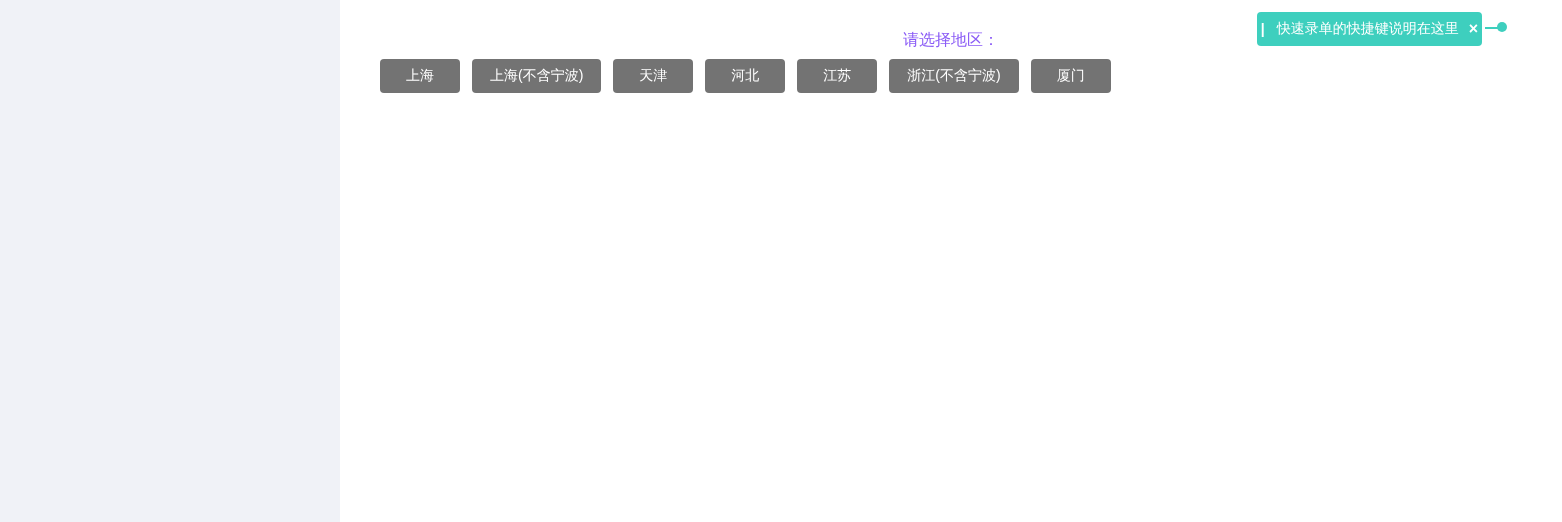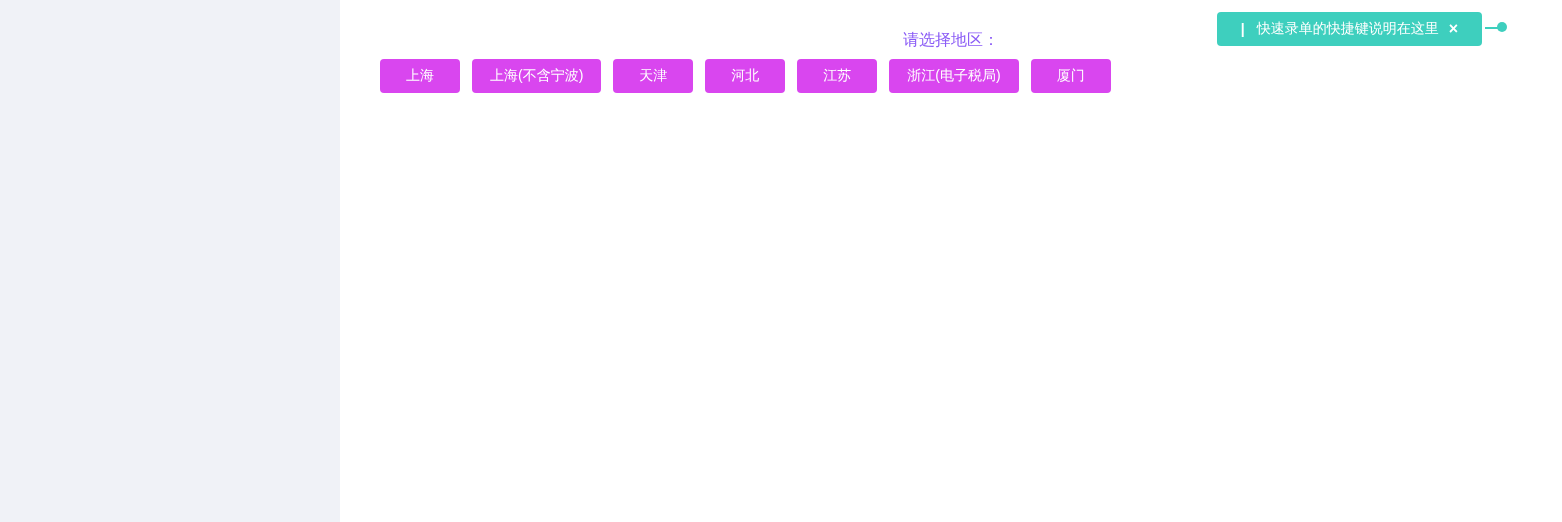--- a/index.html
+++ b/index.html
@@ -45,40 +45,40 @@
     }
 
     .region-buttons-row {
       display: flex;
       flex-wrap: nowrap;
       gap: 12px;
       margin-bottom: 14px;
     }
 
     .region-button {
-      background: #d946ef;
+      background: #737373;
       border: none;
       border-radius: 4px;
       padding: 8px 18px;
       color: #fff;
       font-size: 14px;
       cursor: pointer;
       white-space: nowrap;
       min-width: 80px;
       text-align: center;
     }
 
     
     .tooltip-banner {
       position: absolute;
       top: 12px;
       right: 80px;
       background: #3ecfbe;
       color: #fff;
-      padding: 8px 24px;
+      padding: 8px 4px;
       border-radius: 4px;
       font-size: 14px;
       display: flex;
       align-items: center;
       gap: 10px;
       white-space: nowrap;
     }
 
     .tooltip-banner::before {
       content: '|';
@@ -122,21 +122,21 @@
 <div class="main-content">
   <div class="page-title">请选择地区：</div>
 
   <div id="region-rows-container">
   <div class="region-buttons-row">
         <button class="region-button">上海</button>
         <button class="region-button">上海(不含宁波)</button>
         <button class="region-button">天津</button>
         <button class="region-button">河北</button>
         <button class="region-button">江苏</button>
-        <button class="region-button">浙江(电子税局)</button>
+        <button class="region-button">浙江(不含宁波)</button>
         <button class="region-button">厦门</button>
       </div>
     </div>
 </div>
 
 <div class="tooltip-banner">
   <span>快速录单的快捷键说明在这里</span>
   <span class="tooltip-close">×</span>
 </div>
 <div class="tooltip-connector"></div>

